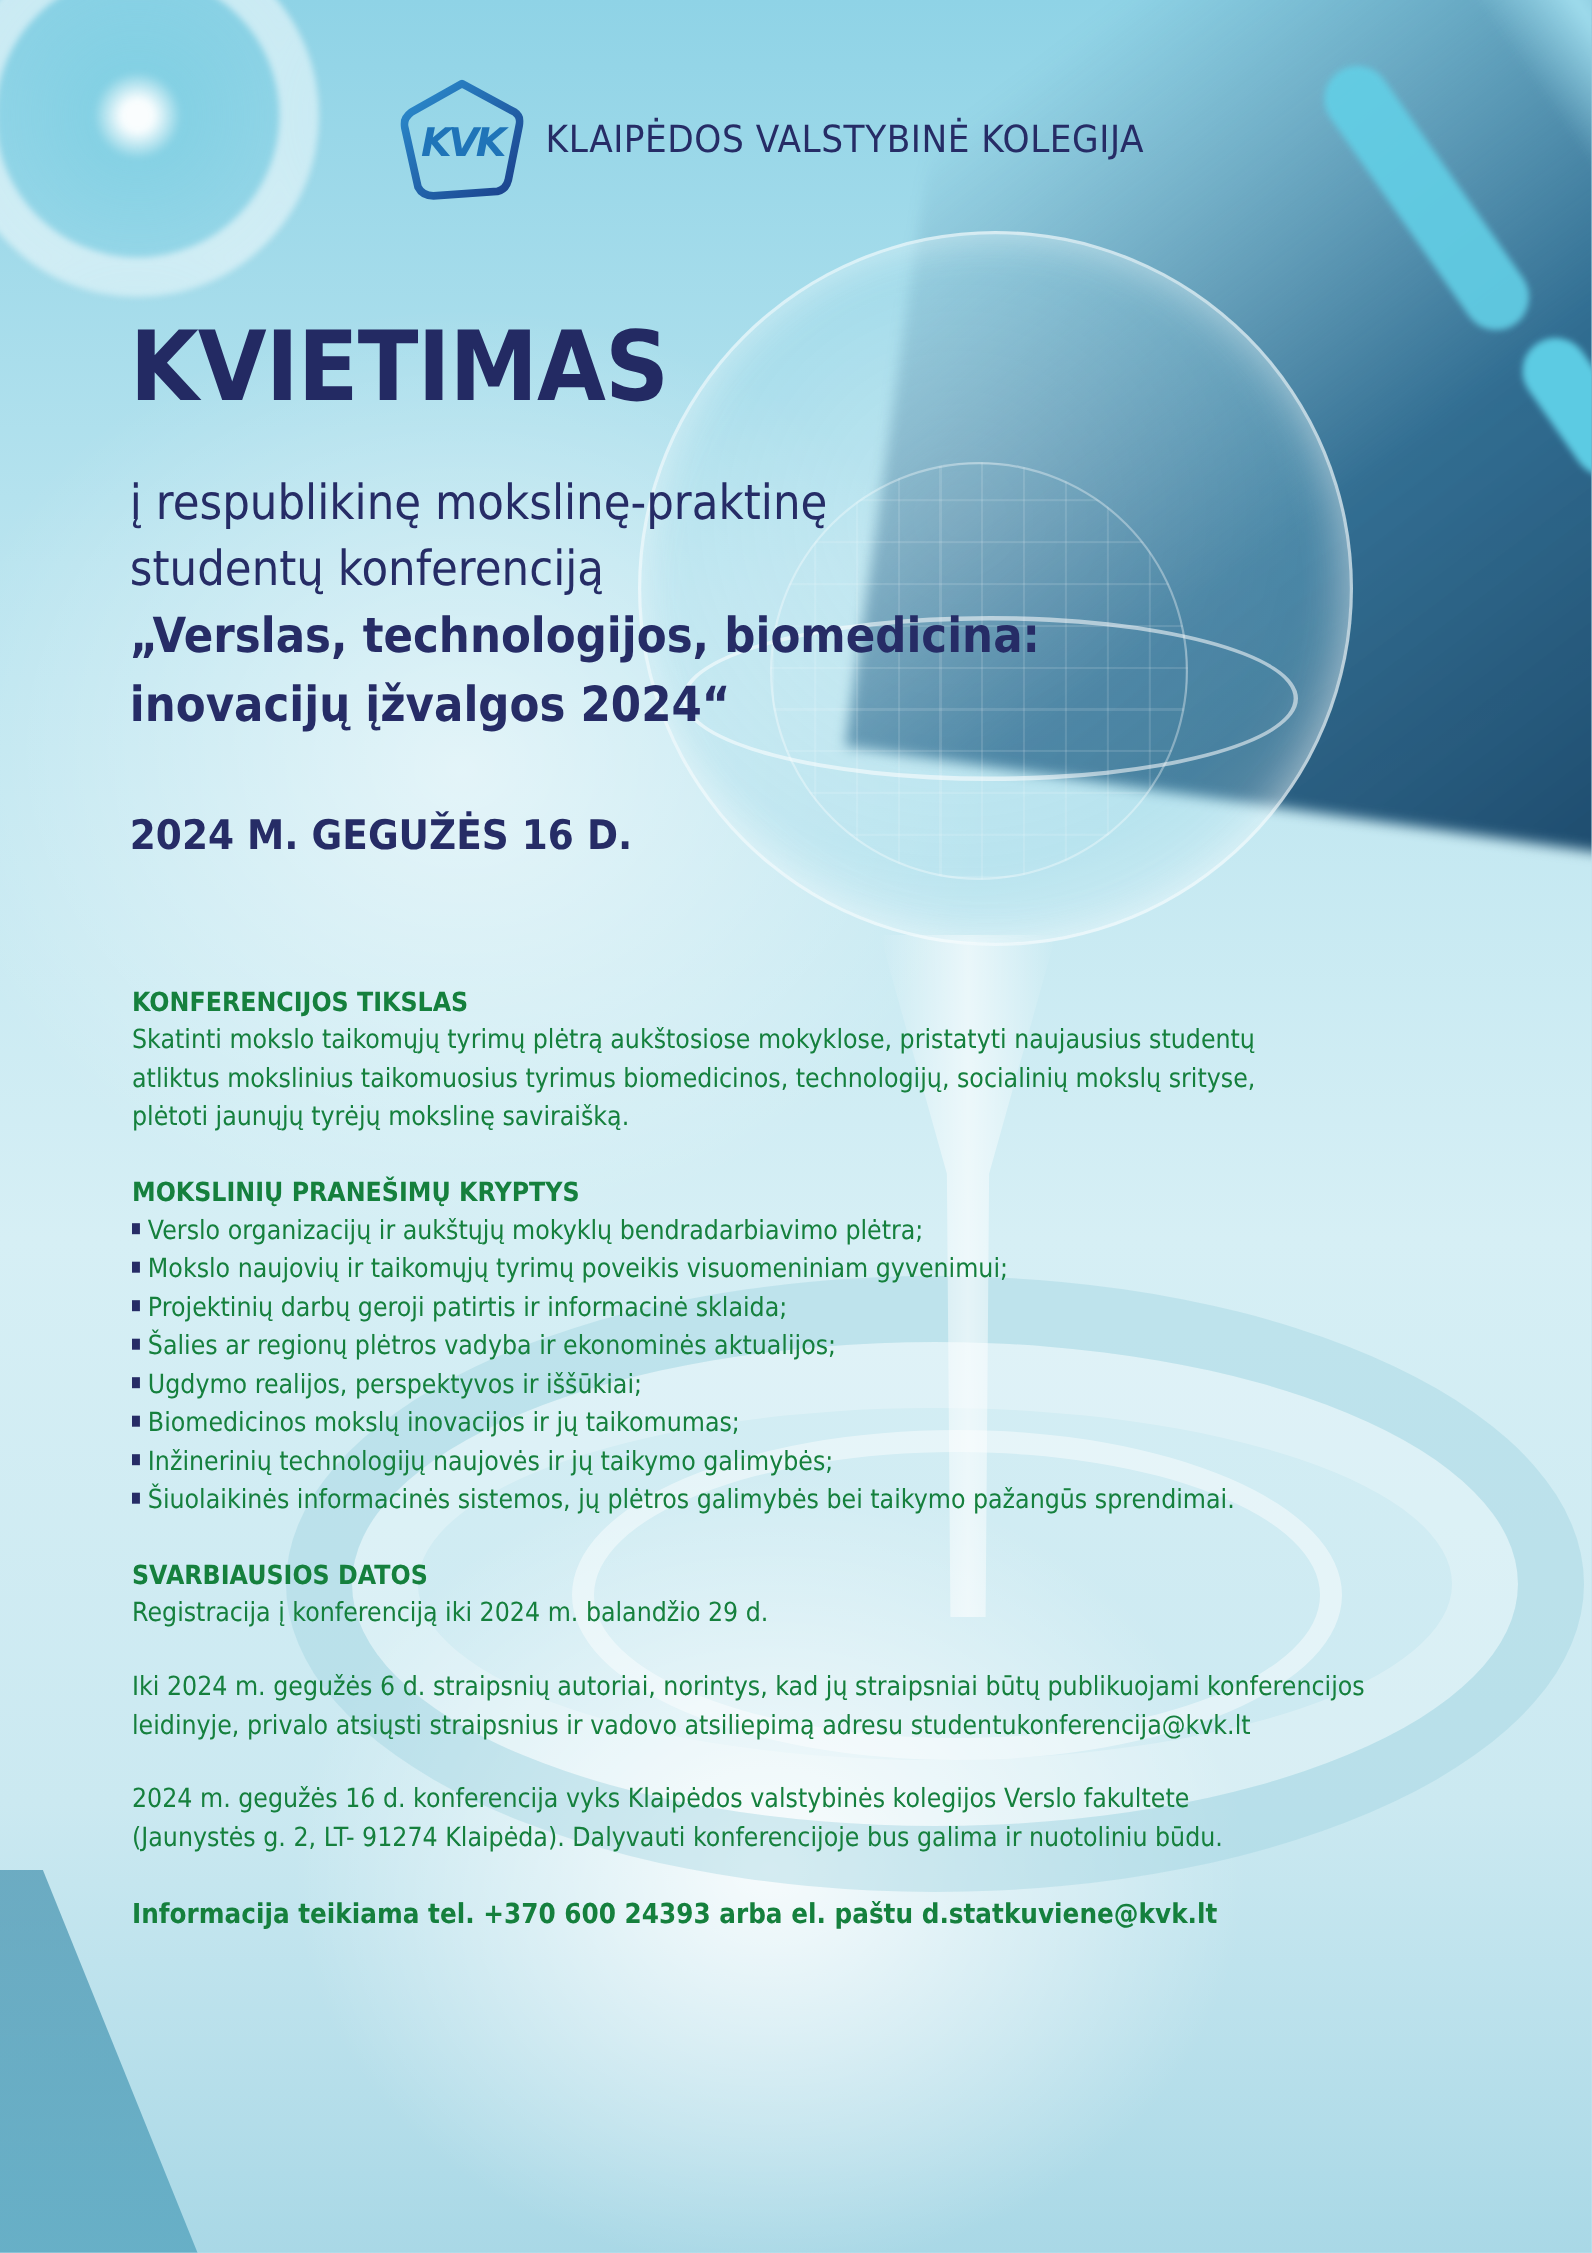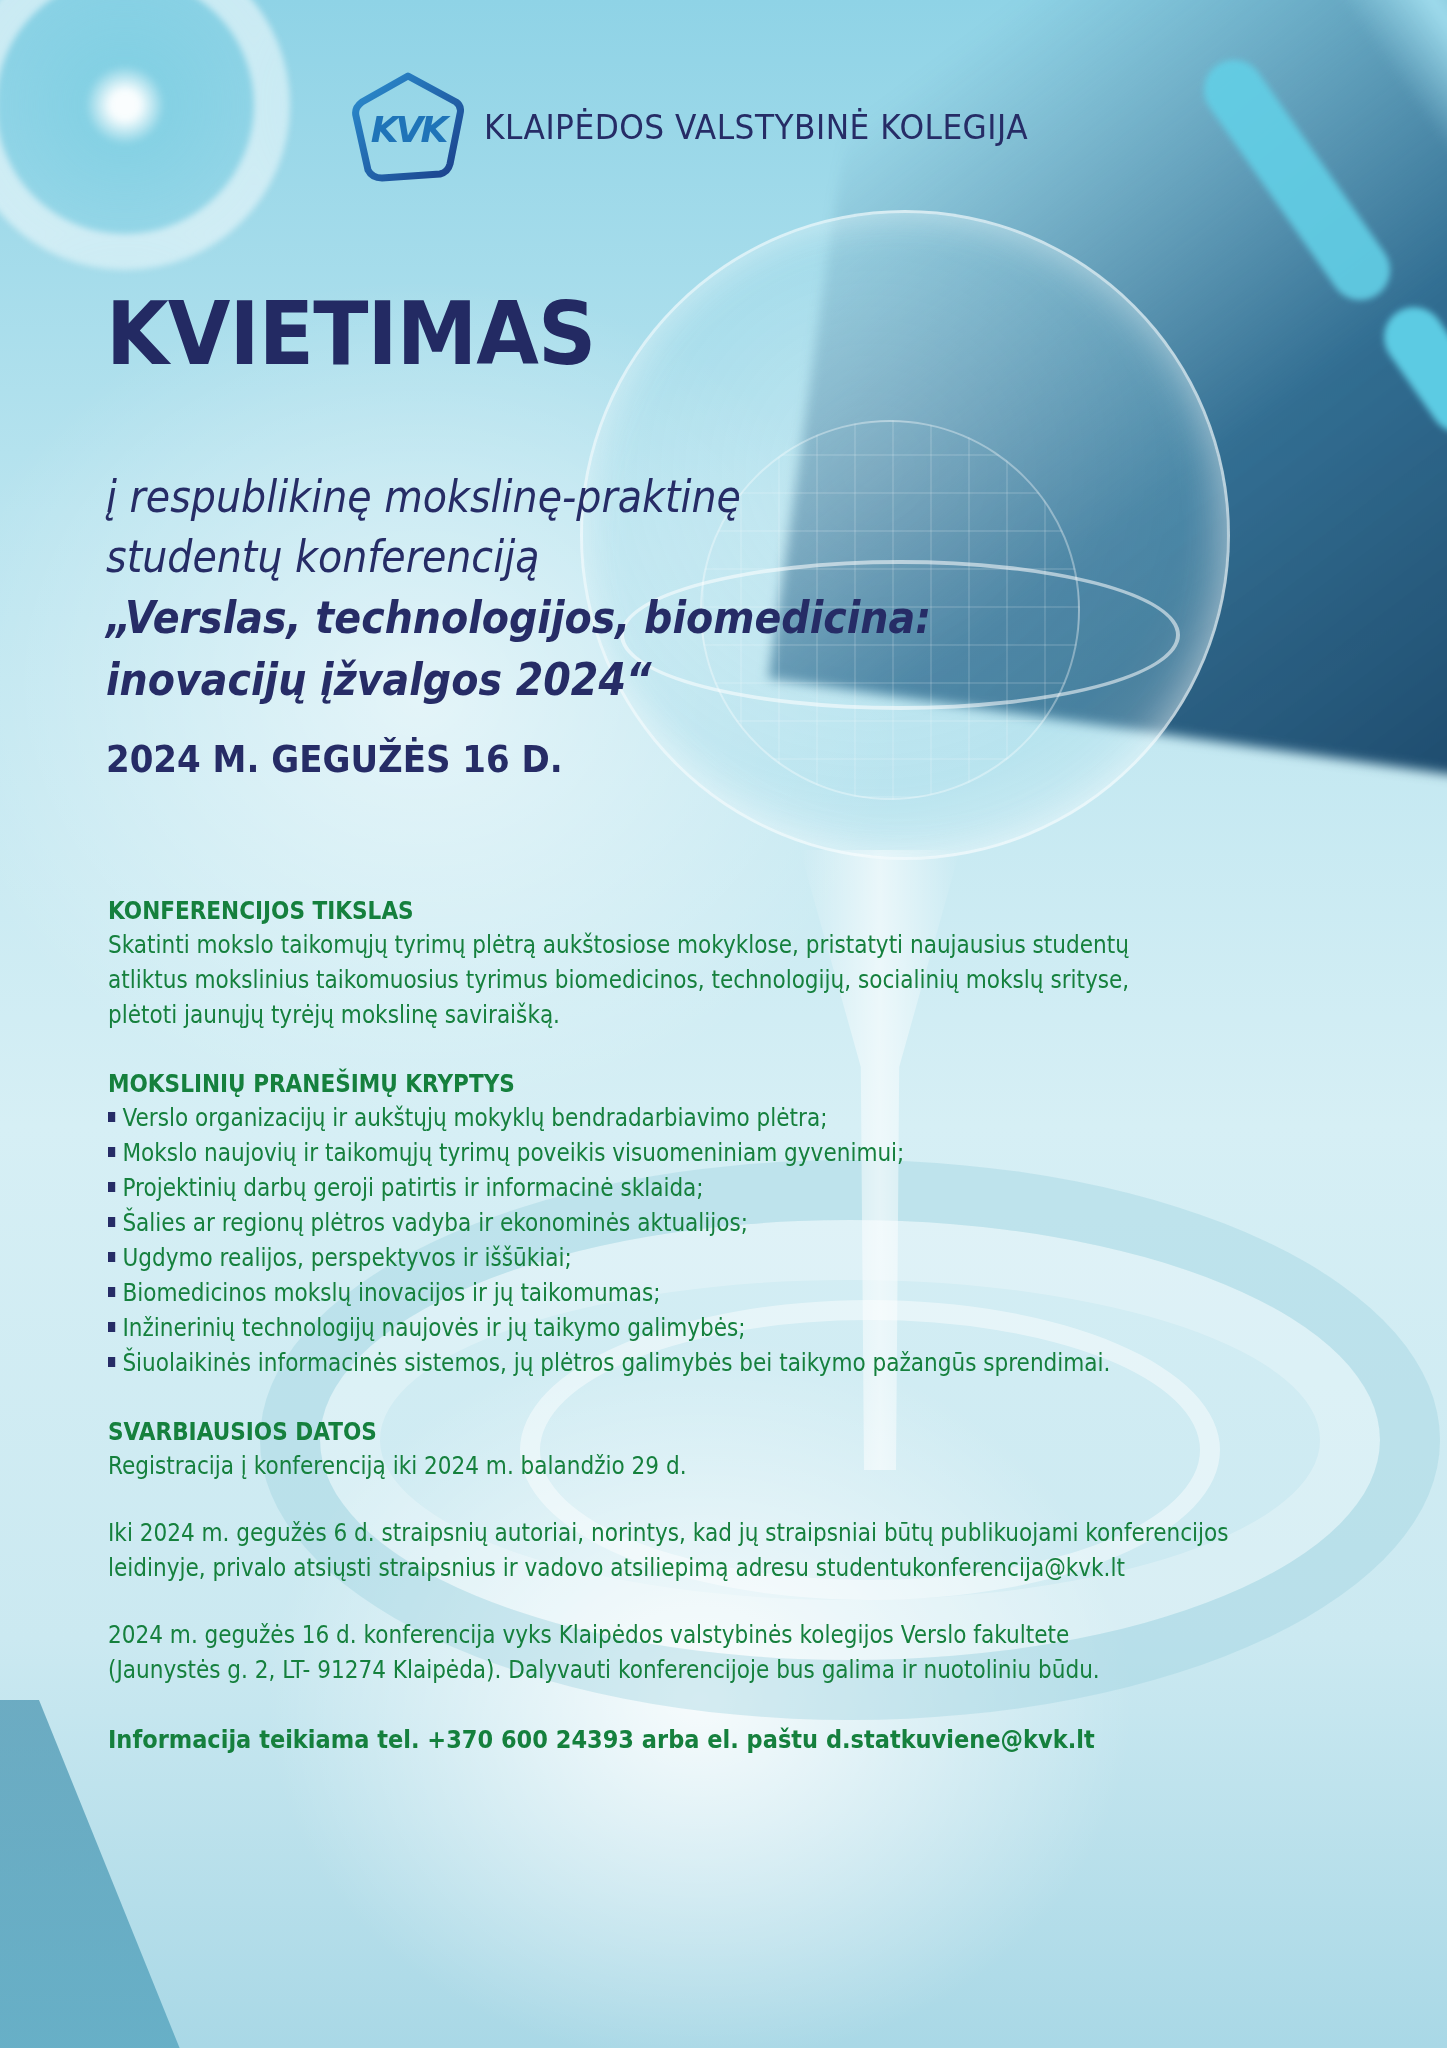--- a/index.html
+++ b/index.html
@@ -94,21 +94,21 @@
       transform: rotate(62deg); transform-origin: left top;
       filter: blur(2px);
     }
     .bg .bottom-left-dark {
       position: absolute; left: -120px; top: 1700px; width: 260px; height: 500px;
       background: linear-gradient(180deg, rgba(60,140,170,0.65), rgba(90,170,195,0.8));
       transform: skewX(22deg);
     }
 
     
-    .content { position: absolute; inset: 0; }
+    .content { position: absolute; inset: 0; margin-left: 12px; }
 
     .header {
       position: absolute; left: 352px; top: 72px; display: flex; align-items: center; gap: 20px;
     }
     .logo { width: 112px; height: 110px; position: relative; }
     .logo svg { width: 100%; height: 100%; }
     .org-name {
       font-family: "DejaVu Sans", sans-serif;
       font-size: 34px; letter-spacing: 0.5px; color: #262c66;
       transform: scaleX(0.92); transform-origin: left center;
@@ -116,24 +116,23 @@
     }
 
     .title {
       position: absolute; left: 106px; top: 282px;
       font-family: "DejaVu Sans", sans-serif; font-weight: bold;
       font-size: 88px; letter-spacing: -1px; color: #232a63;
       transform: scaleX(0.92); transform-origin: left center;
     }
 
     .subtitle {
-      position: absolute; left: 106px; top: 467px; width: 1000px;
+      position: absolute; left: 106px; top: 428px; width: 1000px;
       font-family: "DejaVu Sans", sans-serif;
       color: #262c66;
-      font-style: italic;
     }
     .subtitle .light {
       display: block; font-size: 44px; line-height: 60px; font-weight: normal;
       transform: scaleX(0.9); transform-origin: left center; white-space: nowrap;
     }
     .subtitle .bold {
       display: block; font-size: 44px; line-height: 62px; font-weight: bold;
       transform: scaleX(0.9); transform-origin: left center; white-space: nowrap;
     }
 

